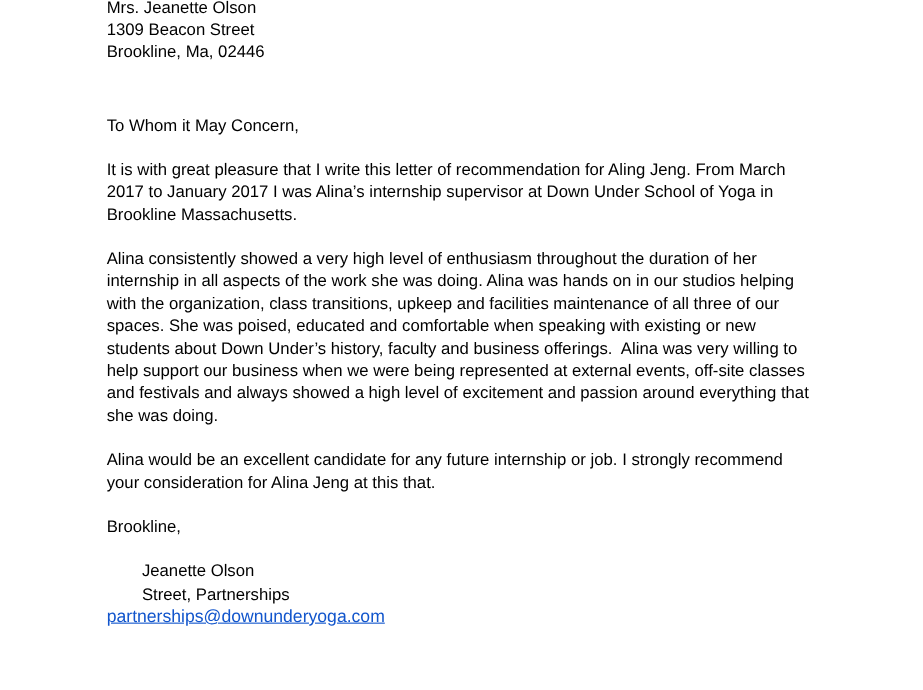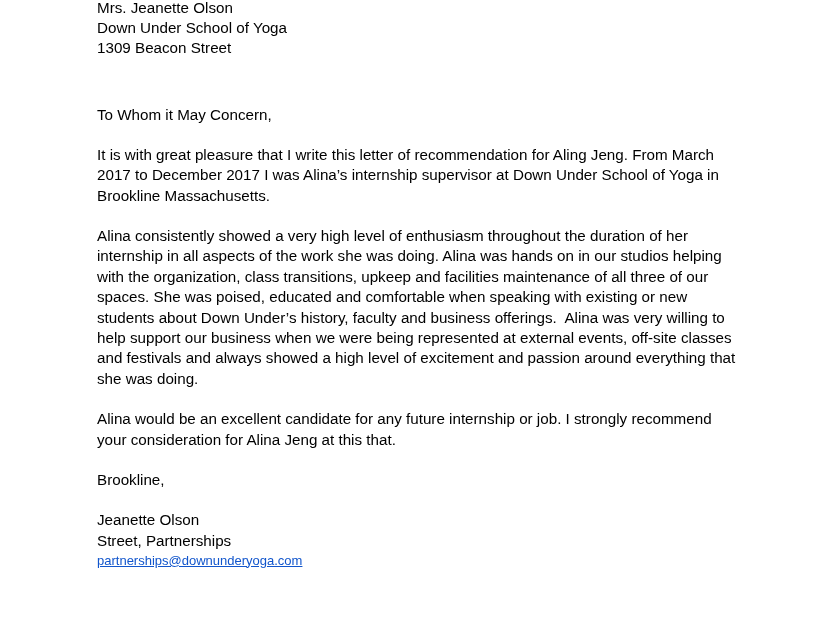--- a/index.html
+++ b/index.html
@@ -43,45 +43,45 @@
     text-align: left;
     white-space: pre-wrap;
     color: #000000;
   }
   .gap-lg { height: 46px; }
   .gap-md { height: 20px; }
   .gap-sm { height: 20px; }
   .email-link {
     color: #1155cc;
     text-decoration: underline;
-    font-size: 13px;
+    font-size: 16px;
     line-height: 20.2px;
     cursor: pointer;
   }
-  .sig-block .line { line-height: 20.2px; }
+  .sig-block .line { line-height: 20.2px; margin-left: 32px; }
 </style>
 </head>
 <body>
 
 <div class="page">
   <div class="doc-body">
 
     <div class="addr-block">
       <div class="line">Mrs. Jeanette Olson</div>
-      <div class="line">Down Under School of Yoga</div>
       <div class="line">1309 Beacon Street</div>
+      <div class="line">Brookline, Ma, 02446</div>
     </div>
 
     <div class="gap-lg"></div>
 
     <div class="line">To Whom it May Concern,</div>
 
     <div class="gap-md"></div>
 
-    <div class="para">It is with great pleasure that I write this letter of recommendation for Aling Jeng. From March 2017 to December 2017 I was Alina’s internship supervisor at Down Under School of Yoga in Brookline Massachusetts.</div>
+    <div class="para">It is with great pleasure that I write this letter of recommendation for Aling Jeng. From March 2017 to January 2017 I was Alina’s internship supervisor at Down Under School of Yoga in Brookline Massachusetts.</div>
 
     <div class="gap-md"></div>
 
     <div class="para">Alina consistently showed a very high level of enthusiasm throughout the duration of her internship in all aspects of the work she was doing. Alina was hands on in our studios helping with the organization, class transitions, upkeep and facilities maintenance of all three of our spaces. She was poised, educated and comfortable when speaking with existing or new students about Down Under’s history, faculty and business offerings.  Alina was very willing to help support our business when we were being represented at external events, off-site classes and festivals and always showed a high level of excitement and passion around everything that she was doing.</div>
 
     <div class="gap-md"></div>
 
     <div class="para">Alina would be an excellent candidate for any future internship or job. I strongly recommend your consideration for Alina Jeng at this that.</div>
 
     <div class="gap-md"></div>

